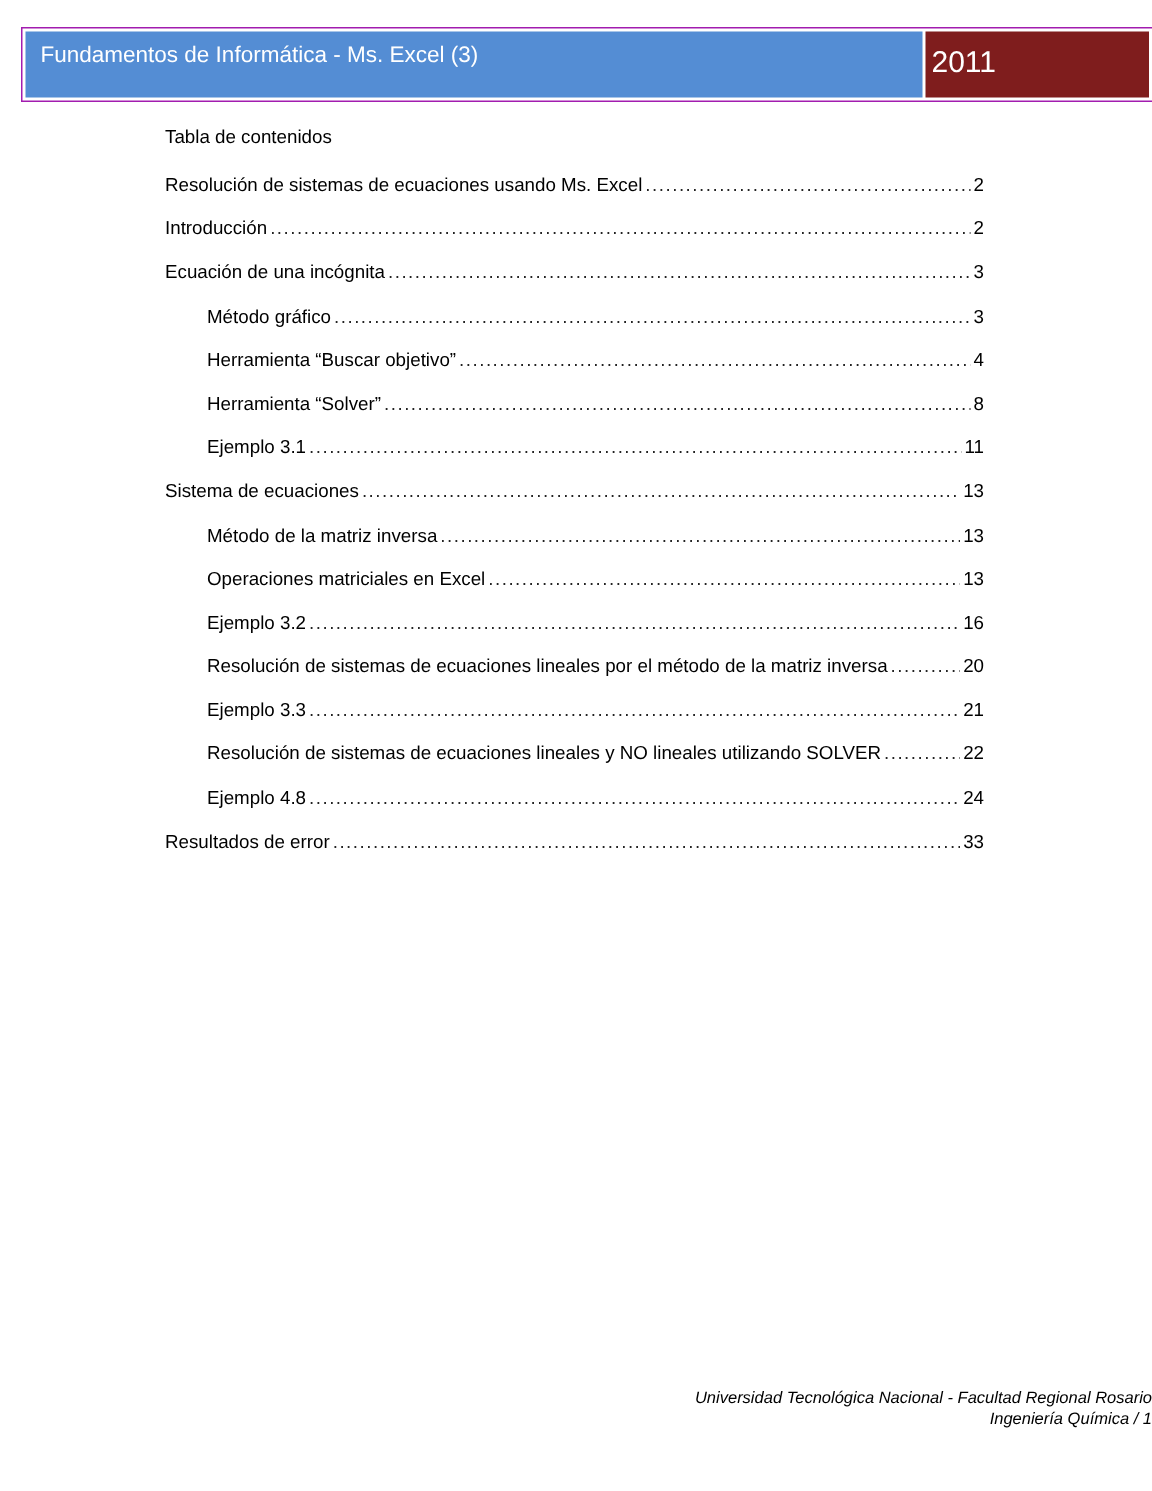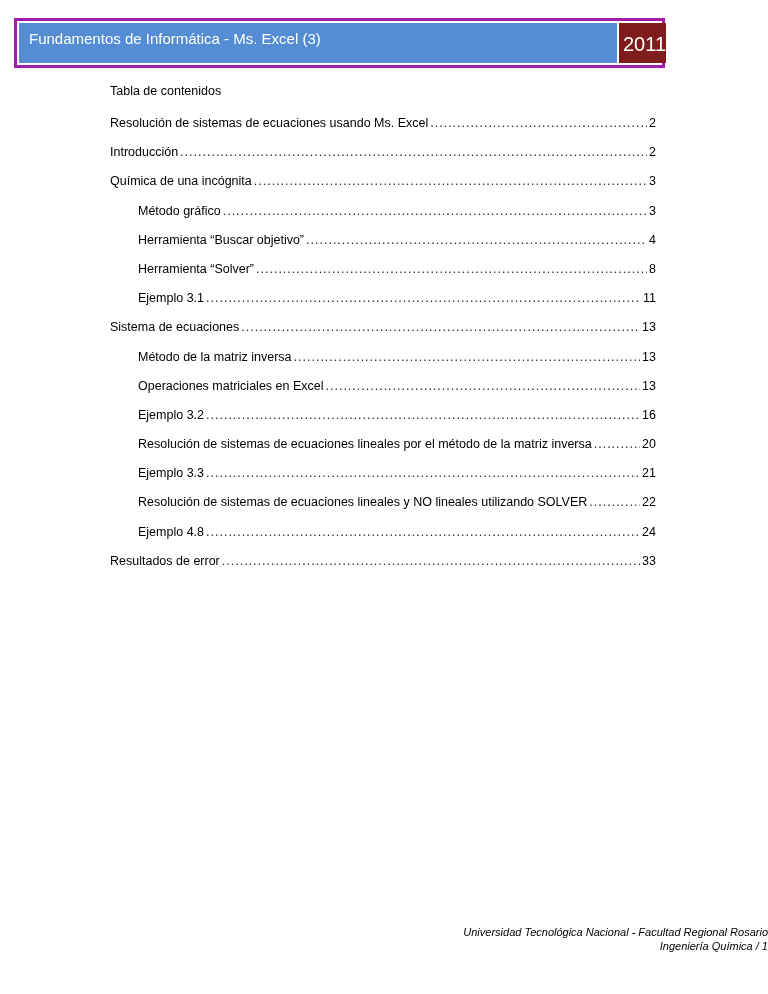--- a/index.html
+++ b/index.html
@@ -2,23 +2,23 @@
 <html><head>
   <meta charset="utf-8">
   <style>
     html, body { margin: 0; padding: 0; background: #ffffff; }
     body {
       width: 768px; height: 994px; position: relative; overflow: hidden;
       font-family: "Liberation Sans", "DejaVu Sans", sans-serif;
       color: #000;
     }
     .header {
-      position: absolute; left: 14px; top: 18px; width: 651px; height: 50px;
-      border: 3px solid #a21caf; box-sizing: border-box; background: #fff;
-      display: flex; padding: 2px;
+      position: absolute; left: 14px; top: 18px; width: 755px; height: 50px;
+      border: 1px solid #a21caf; box-sizing: border-box; background: #fff;
+      display: flex; padding: 2px; justify-content: flex-end;
     }
     .header-title {
       flex: 0 0 598px; background: #548dd4; color: #fff;
       font-size: 15px; padding-left: 10px; padding-top: 7px; box-sizing: border-box;
     }
     .header-year {
       flex: 1; background: #7f1d1d; color: #fff; margin-left: 2px;
       font-size: 20px; padding-left: 4px; padding-top: 10px; box-sizing: border-box;
     }
     .toc-title {
@@ -60,21 +60,21 @@
       <span class="label">Resolución de sistemas de ecuaciones usando Ms. Excel</span>
       <span class="dots"></span>
       <span class="page">2</span>
     </div>
   <div class="toc-row l1">
       <span class="label">Introducción</span>
       <span class="dots"></span>
       <span class="page">2</span>
     </div>
   <div class="toc-row l1">
-      <span class="label">Química de una incógnita</span>
+      <span class="label">Ecuación de una incógnita</span>
       <span class="dots"></span>
       <span class="page">3</span>
     </div>
   <div class="toc-row l2">
       <span class="label">Método gráfico</span>
       <span class="dots"></span>
       <span class="page">3</span>
     </div>
   <div class="toc-row l2">
       <span class="label">Herramienta “Buscar objetivo”</span>

